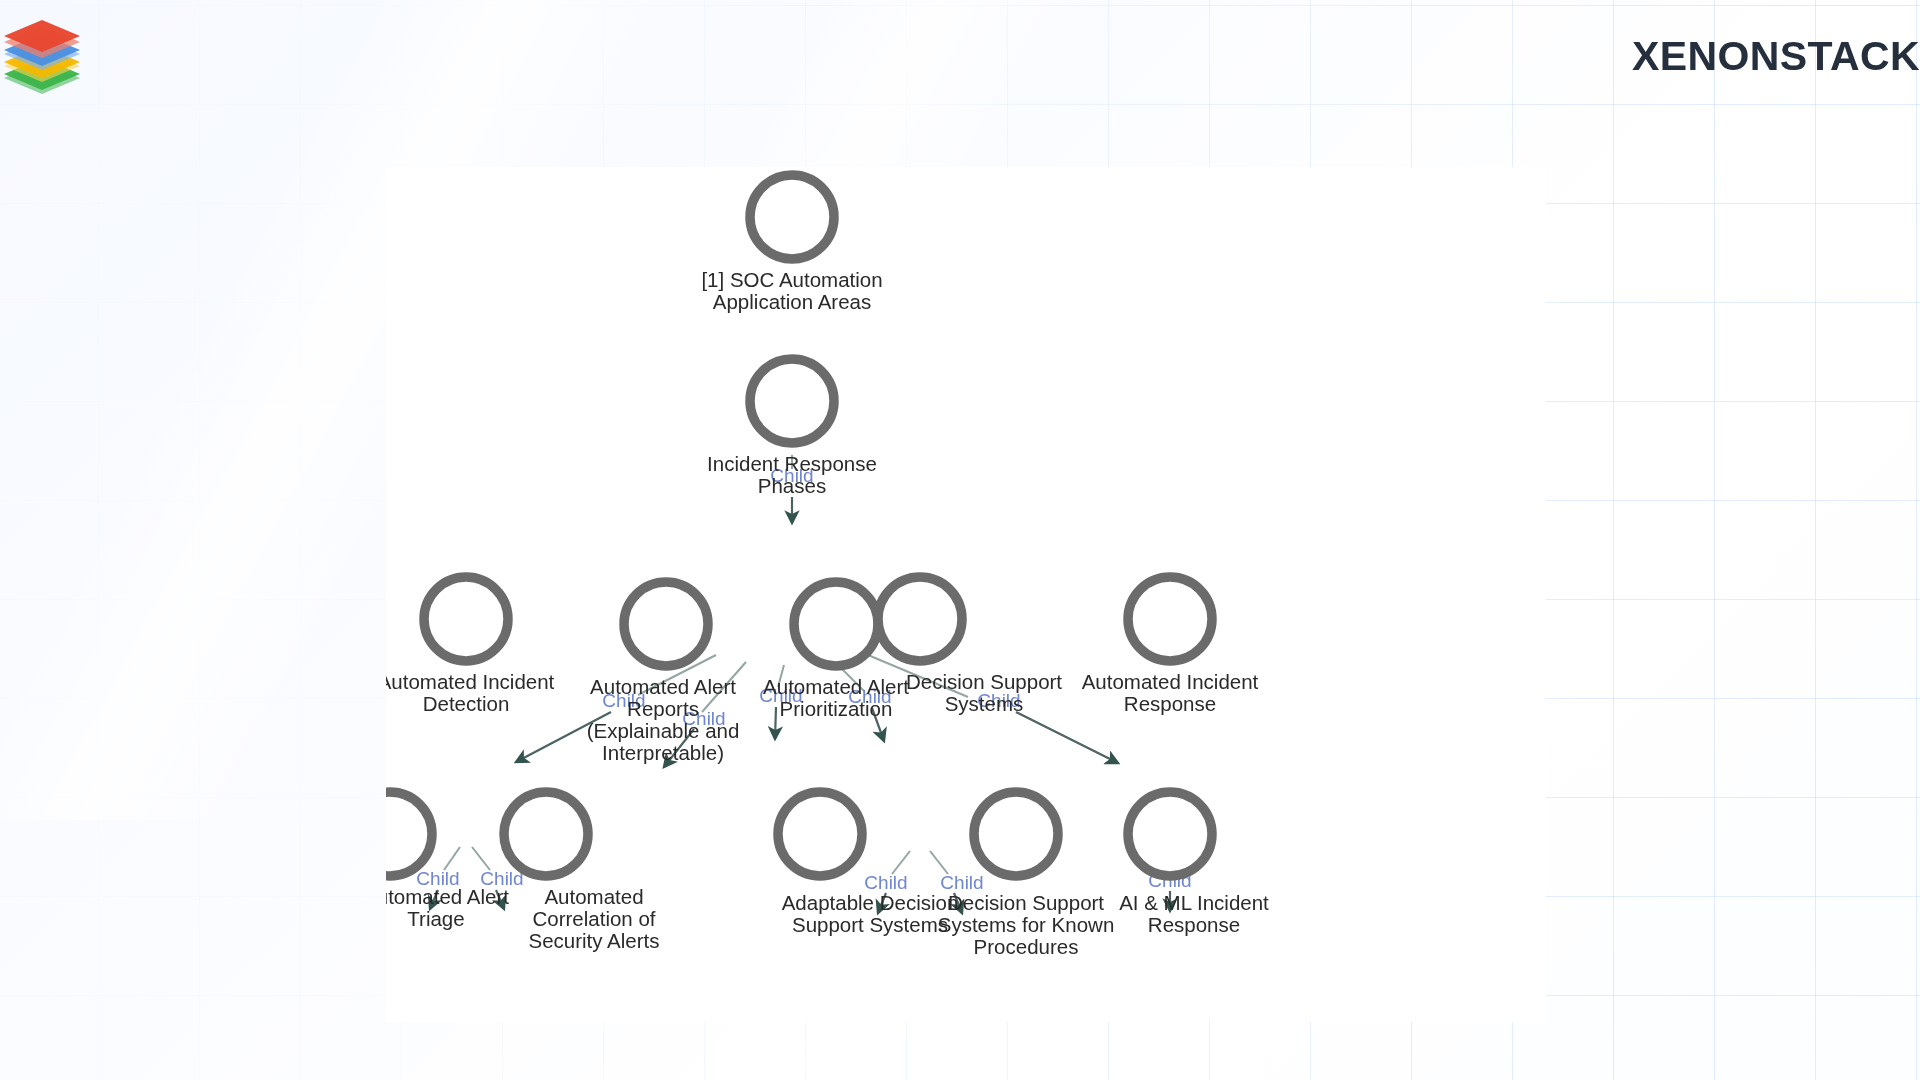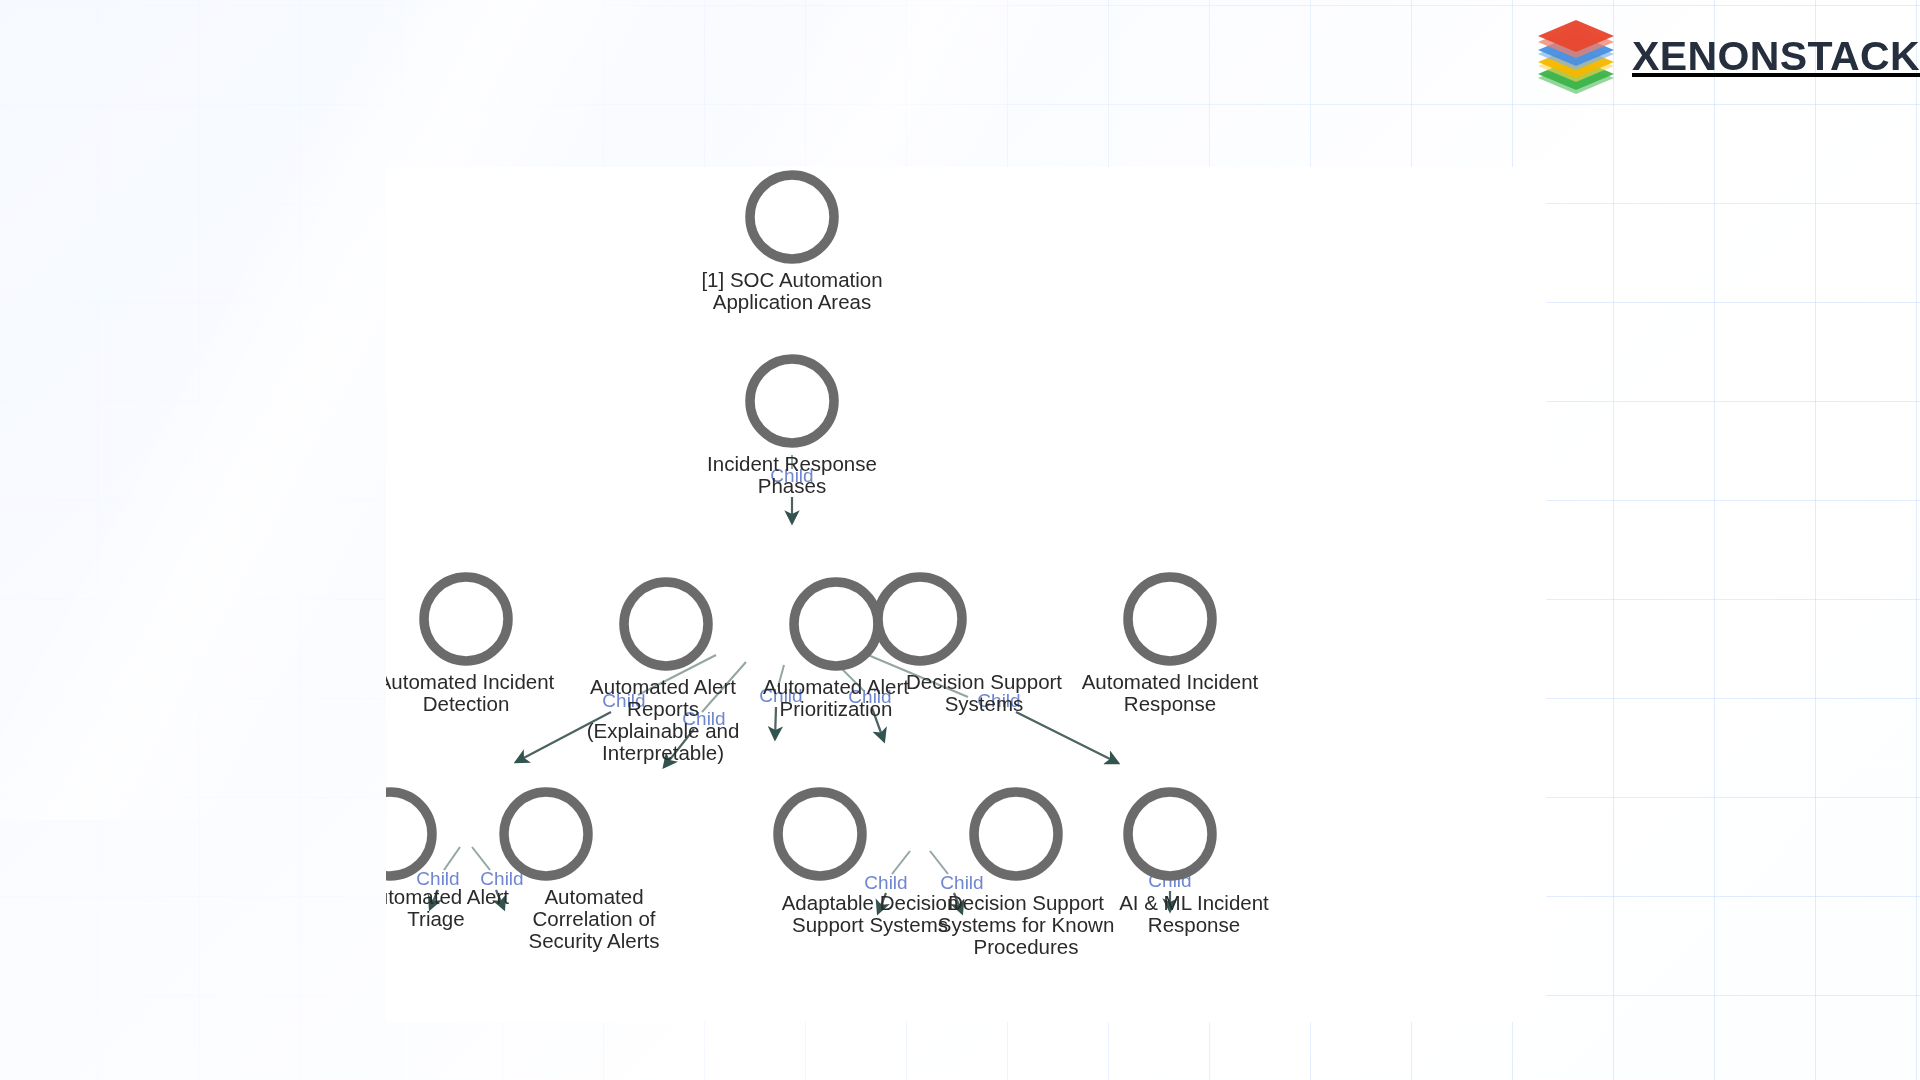--- a/index.html
+++ b/index.html
@@ -48,24 +48,23 @@
   }
 
   
   #brand {
     position: absolute;
     left: 0;
     top: 18px;
     width: 1920px;
     display: flex;
     align-items: center;
-    justify-content: flex-end;
+    justify-content: space-between;
     gap: 14px;
     z-index: 5;
-    text-decoration: underline;
   }
   #brand-logo {
     width: 84px;
     height: 76px;
     display: block;
   }
   #brand-name {
     font-size: 41px;
     font-weight: 600;
     letter-spacing: 0.4px;

